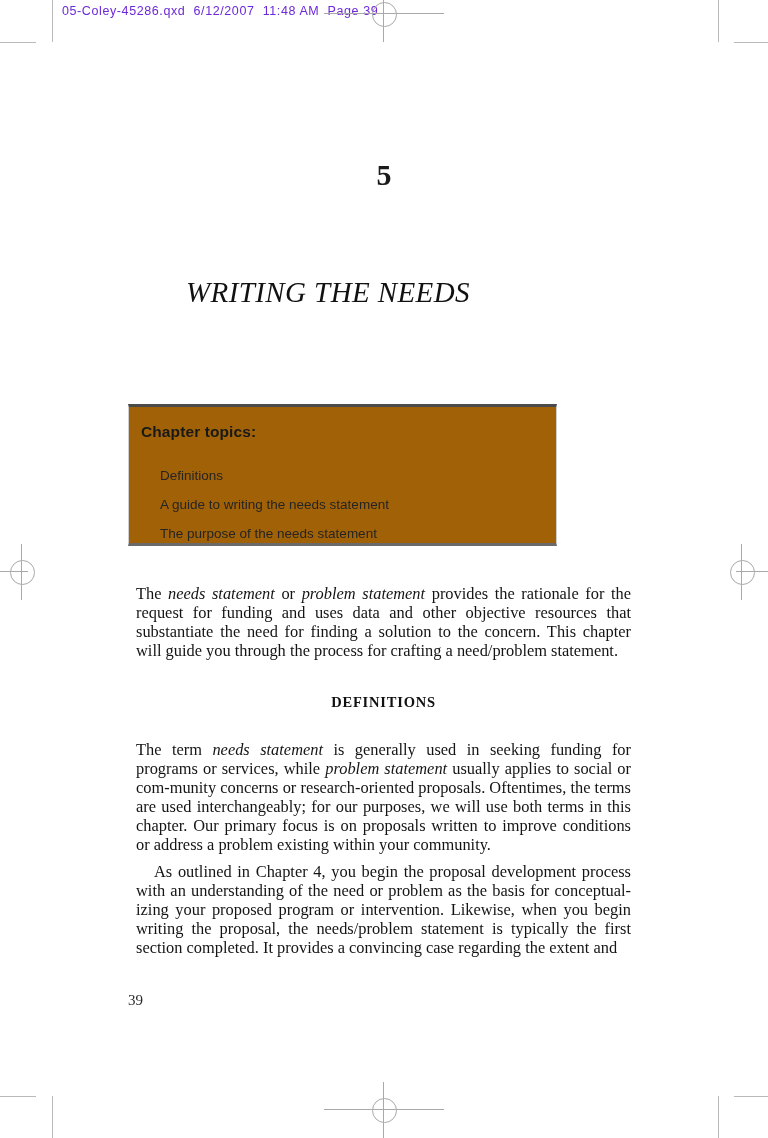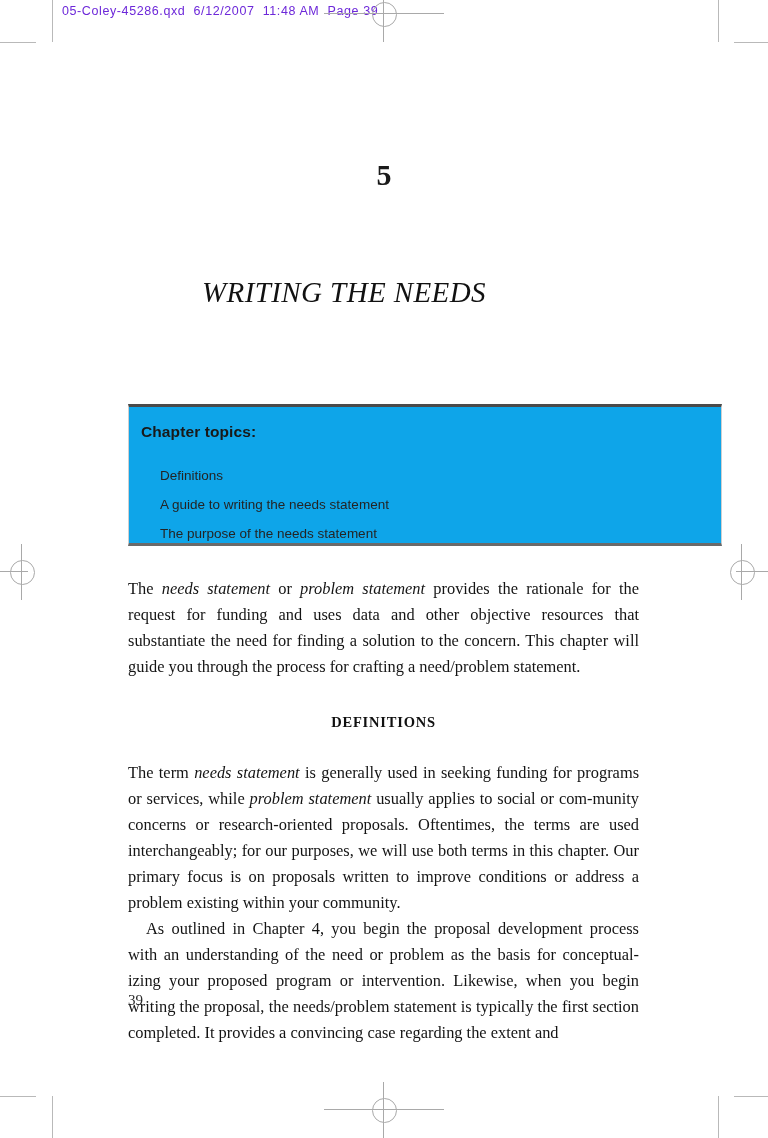--- a/index.html
+++ b/index.html
@@ -98,32 +98,31 @@
     left: 0;
     width: 656px;
     text-align: center;
     font-family: "Liberation Serif", serif;
     font-style: italic;
     font-size: 29px;
     font-weight: 400;
     line-height: 41px;
     letter-spacing: 0.4px;
     color: #111111;
-    margin-left: 16px;
   }
   .chapter-title .tline { display: block; }
 
   
   .topics-box {
     position: absolute;
     left: 128px;
     top: 404px;
-    width: 594px;
+    width: 429px;
     height: 142px;
-    background: #0ea5e9;
+    background: #a16207;
     border-top: 3px solid #4a4a4a;
     border-bottom: 3px solid #6a6a6a;
     border-left: 1px solid #cfcfcf;
     border-right: 1px solid #cfcfcf;
     box-sizing: border-box;
     font-family: "Liberation Sans", sans-serif;
     color: #191919;
   }
   .topics-heading {
     position: absolute;
@@ -147,24 +146,24 @@
   }
 
   
   .body-col {
     position: absolute;
     left: 128px;
     width: 511px;
     top: 576px;
   }
   p.para {
-    margin: 0;
+    margin: 8px;
     font-family: "Liberation Serif", serif;
     font-size: 16.4px;
-    line-height: 26px;
+    line-height: 19px;
     text-align: justify;
     text-justify: inter-word;
     color: #141414;
   }
   p.para + p.para { margin-top: 0; }
   p.para.indent { text-indent: 18px; }
   .sec-heading {
     font-family: "Liberation Serif", serif;
     font-size: 14.5px;
     font-weight: 700;

